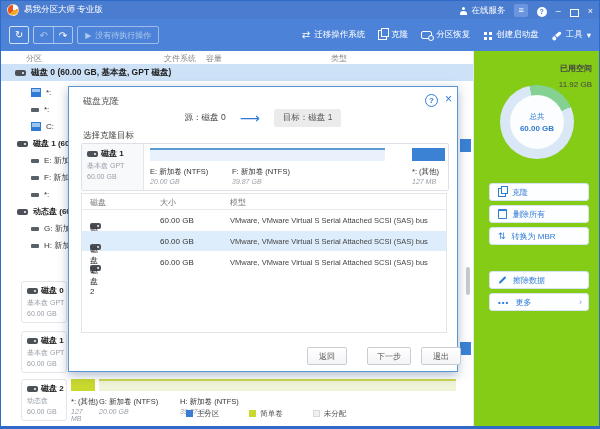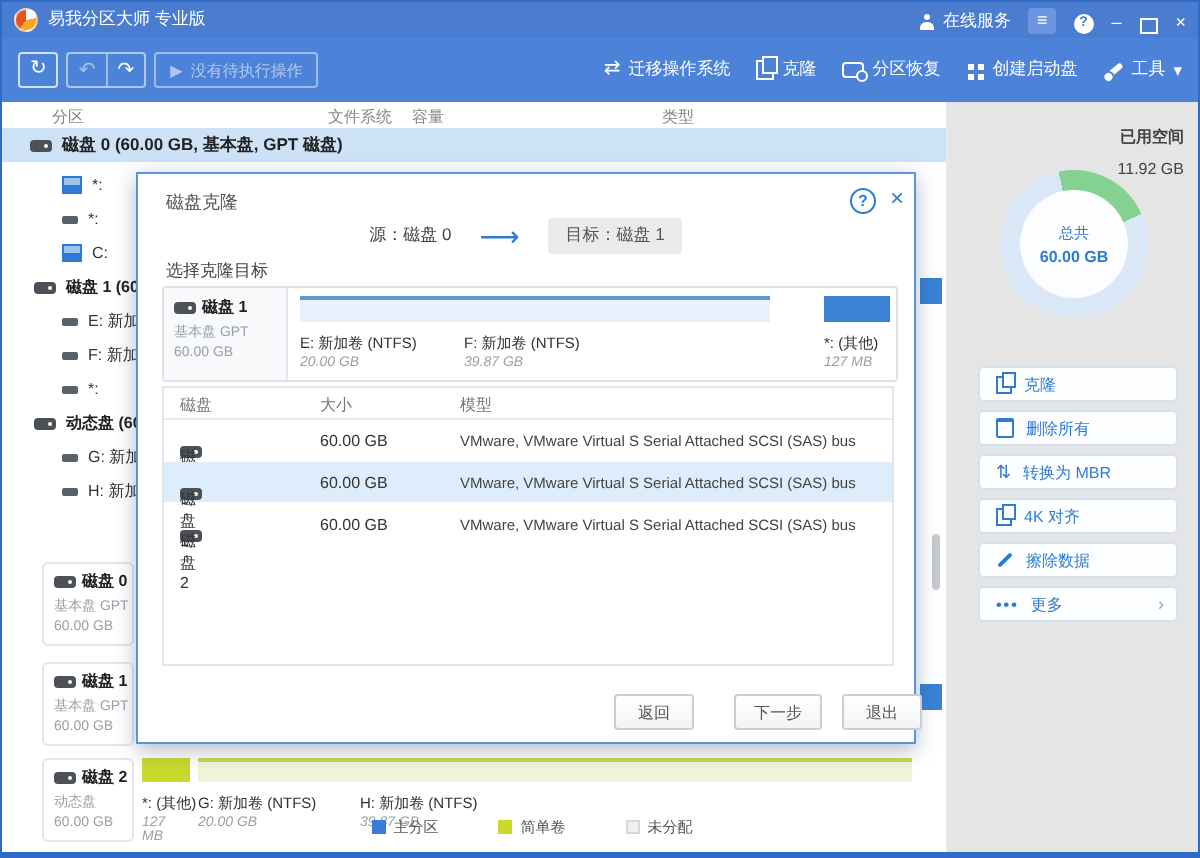--- a/index.html
+++ b/index.html
@@ -62,21 +62,21 @@
   
   .bpart{position:absolute;top:378px}
   .bar{height:12px;border-top:2px solid transparent;box-sizing:border-box}
   .bar.y-solid{background:#c9d92e;border-top-color:#c9d92e}
   .bar.y-light{background:#f0f4d8;border-top-color:#ccd84a}
   .plabel{font-size:7.5px;color:#333;margin-top:6px;white-space:nowrap}
   .psize{font-size:7px;color:#9aa0a8;font-style:italic;margin-top:1px}
   .legend{position:absolute;left:60px;top:408px;width:410px;display:flex;justify-content:center;gap:30px;align-items:center;color:#555;font-size:7.5px}
   .legend .sq{width:7px;height:7px;display:inline-block;margin-right:4px;vertical-align:-1px}
   
-  .sidebar{position:absolute;left:472px;top:50px;width:126px;height:376px;background:#e5e5e5;border-left:1px solid #e2e9f1}
+  .sidebar{position:absolute;left:472px;top:50px;width:126px;height:376px;background:#84cc16;border-left:1px solid #e2e9f1}
   .donut{position:absolute;left:26px;top:34px;width:74px;height:74px;border-radius:50%;
          background:conic-gradient(from -12deg,#84d191 0 78deg,#d9e7f6 78deg 360deg)}
   .donut-hole{position:absolute;left:10px;top:10px;width:54px;height:54px;border-radius:50%;background:#fbfdfe;
               display:flex;flex-direction:column;align-items:center;justify-content:center;gap:2px}
   .donut-hole .t1{font-size:7.5px;color:#2f7bd4}
   .donut-hole .t2{font-size:8px;color:#2f7bd4;font-weight:bold}
   .usedlab{position:absolute;left:62px;top:12px;width:56px;text-align:right;color:#444}
   .usedlab .u1{font-weight:bold;font-size:8px}
   .usedlab .u2{font-size:8px;margin-top:6px}
   .sbtn{position:absolute;left:15px;width:100px;height:18px;border:1px solid #d5e2f0;border-radius:3px;background:#fdfeff;
@@ -295,24 +295,20 @@
     <span>克隆</span>
   </div>
   <div class="sbtn" style="top:154px">
     <span class="ic b-trash"></span>
     <span>删除所有</span>
   </div>
   <div class="sbtn" style="top:176px">
     <span class="ic b-conv">⇅</span>
     <span>转换为 MBR</span>
   </div>
-  <div class="sbtn" style="top:198px">
-    <span class="ic b-copy"></span>
-    <span>4K 对齐</span>
-  </div>
   <div class="sbtn" style="top:220px">
     <span class="ic b-erase"></span>
     <span>擦除数据</span>
   </div>
   <div class="sbtn" style="top:242px">
     <span class="ic b-dots">•••</span>
     <span>更多</span>
     <span class="chev">›</span>
   </div>
 </div>

